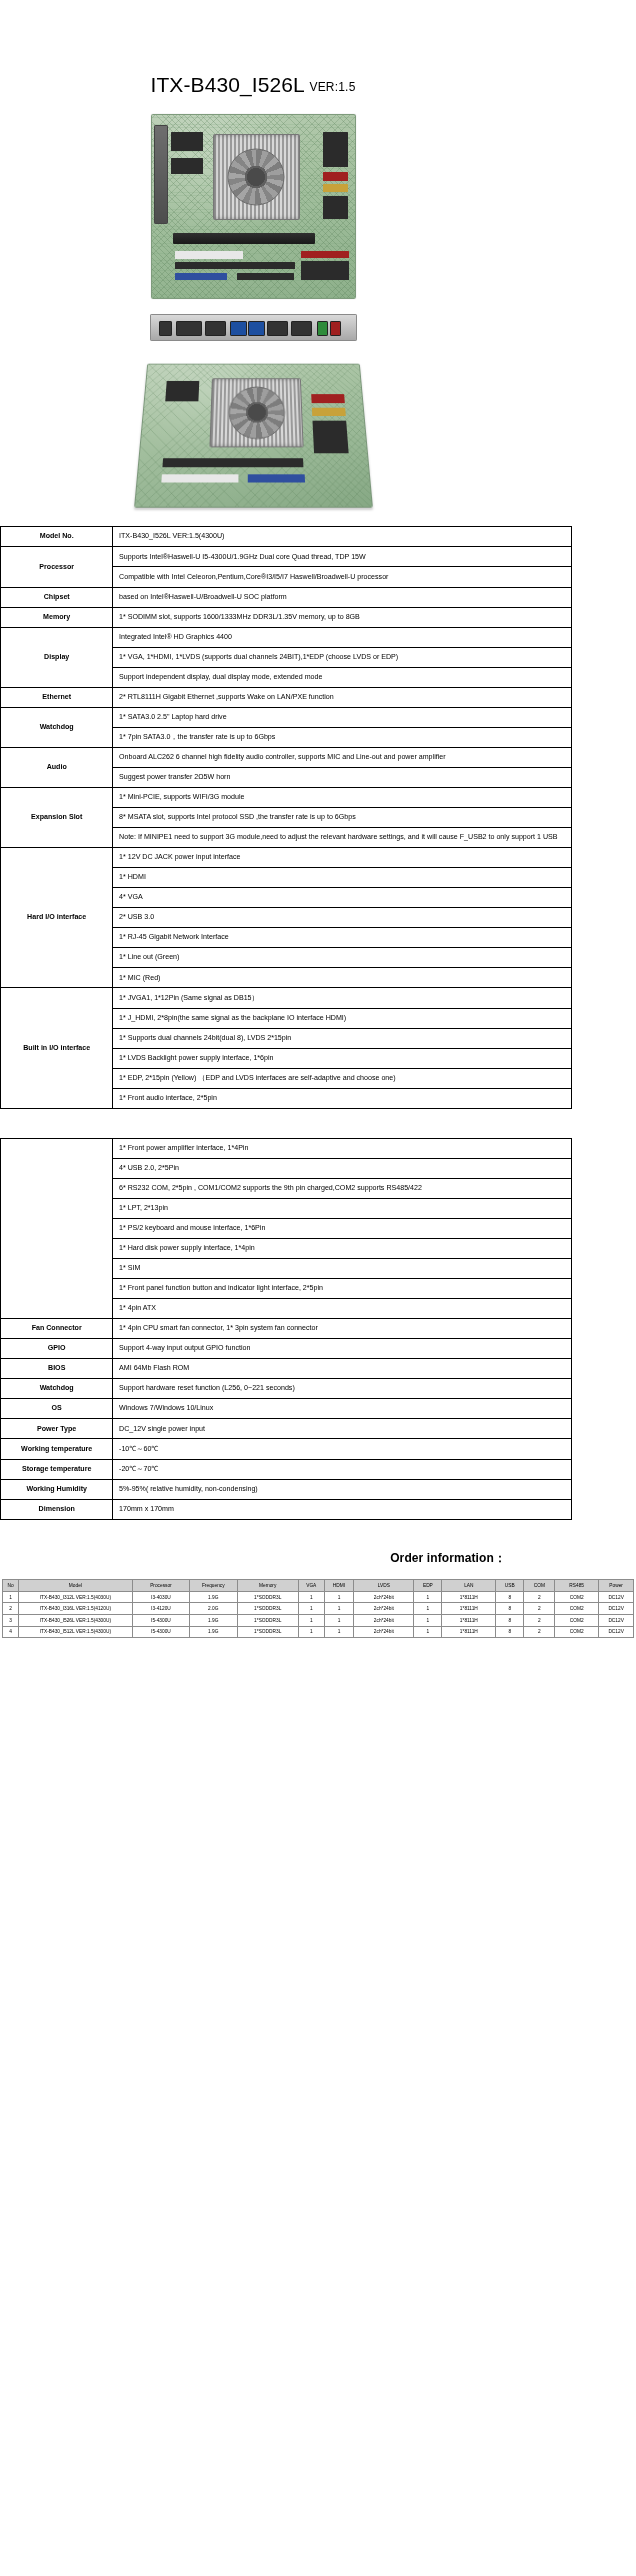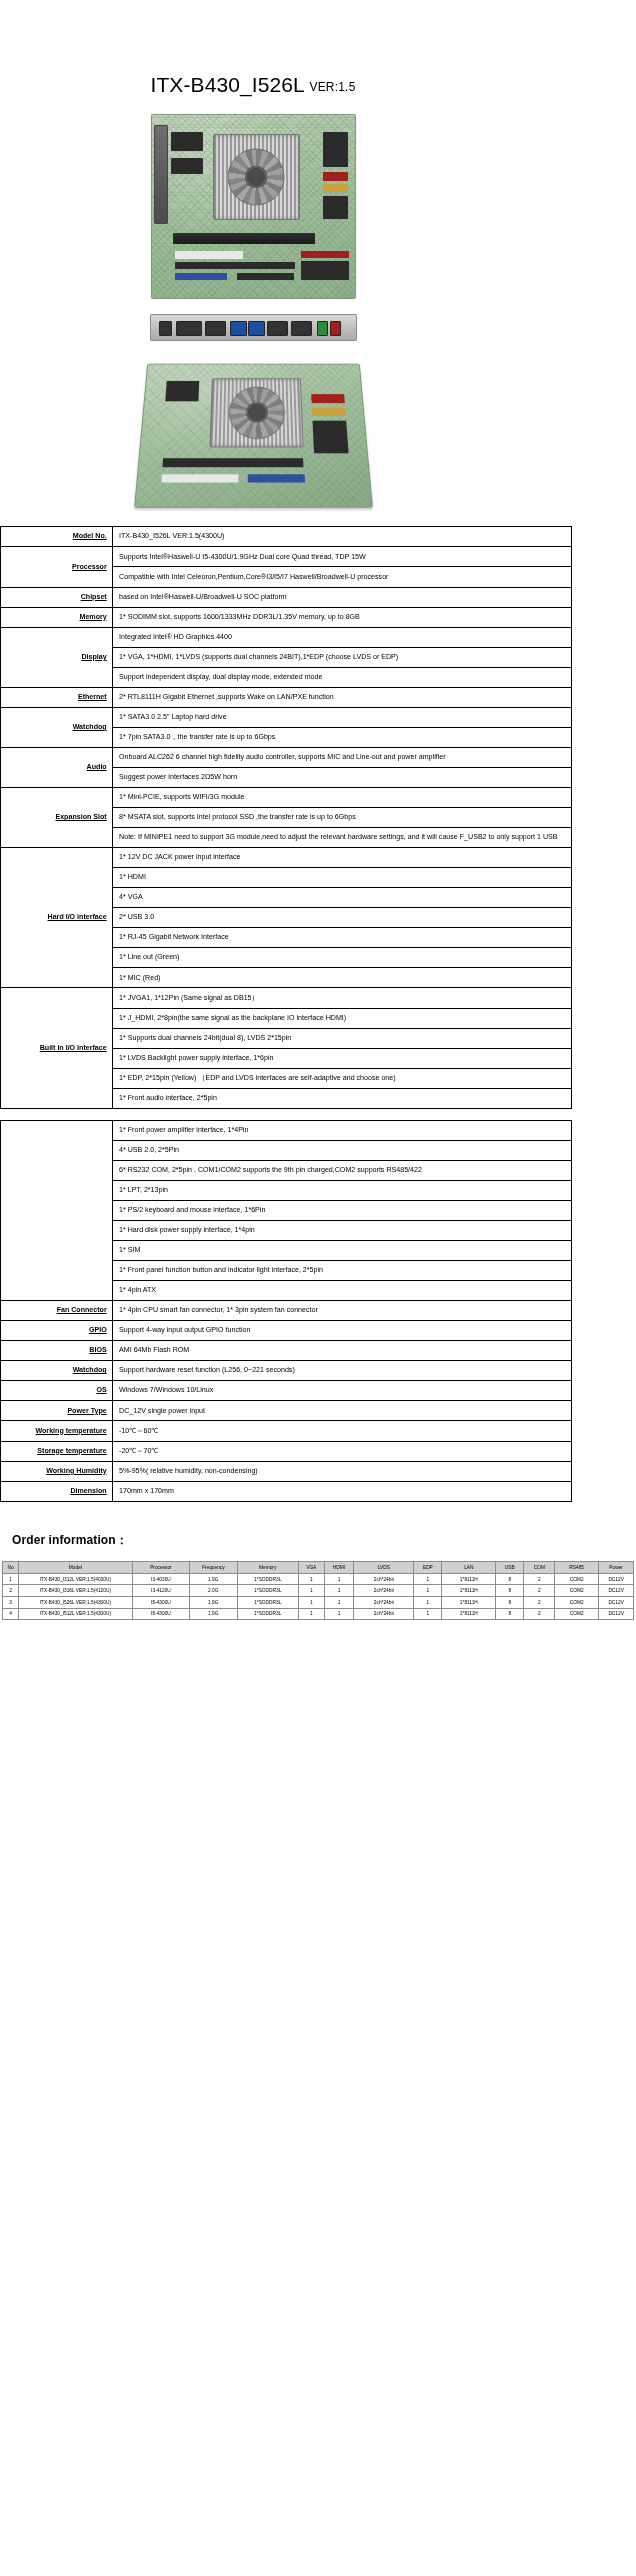--- a/index.html
+++ b/index.html
@@ -179,38 +179,38 @@
     font-size: 7.1px;
     line-height: 1.25;
   }
   .spec-table td {
     border: 0.6px solid #000;
     padding: 5.1px 5.7px;
     vertical-align: middle;
   }
   .spec-table td.label {
     width: 100px;
-    text-align: right;
+    text-align: center;
     font-weight: bold;
     font-size: 7.1px;
-    text-decoration: underline;
   }
   .spec-table td.value {
     text-align: left;
     font-weight: 400;
   }
   .spec-table.first { margin-top: 19.4px; }
-  .spec-table.second { margin-top: 11px; }
+  .spec-table.second { margin-top: 29px; }
 
   
   .order-heading {
     margin: 30px 0 0 12px;
     font-size: 12px;
     font-weight: bold;
     letter-spacing: 0.1px;
+    text-align: right;
   }
 
   .order-table {
     width: 632px;
     margin: 12.5px auto 0 2.3px;
     border-collapse: collapse;
     table-layout: fixed;
     font-size: 4.8px;
   }
   .order-table th,
@@ -342,21 +342,21 @@
           <td class="value">1* SATA3.0 2.5" Laptop hard drive</td>
         </tr>
         <tr>
           <td class="value">1* 7pin SATA3.0，the transfer rate is up to 6Gbps</td>
         </tr>
         <tr>
           <td class="label" rowspan="2">Audio</td>
           <td class="value">Onboard ALC262 6 channel high fidelity audio controller, supports MIC and Line-out and power amplifier</td>
         </tr>
         <tr>
-          <td class="value">Suggest power interfaces 2Ω5W horn</td>
+          <td class="value">Suggest power transfer 2Ω5W horn</td>
         </tr>
         <tr>
           <td class="label" rowspan="3">Expansion Slot</td>
           <td class="value">1* Mini-PCIE, supports WIFI/3G module</td>
         </tr>
         <tr>
           <td class="value">8* MSATA slot, supports Intel protocol SSD ,the transfer rate is up to 6Gbps</td>
         </tr>
         <tr>
           <td class="value">Note: If MINIPE1 need to support 3G module,need to adjust the relevant hardware settings, and it will cause F_USB2 to only support 1 USB</td>

